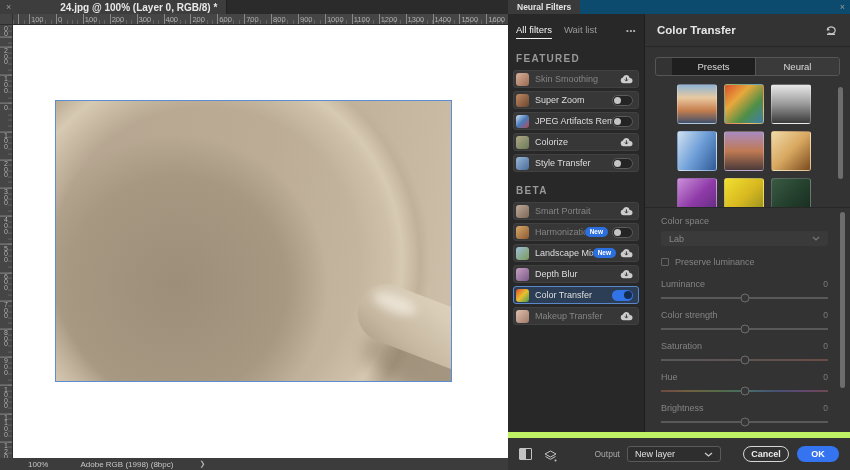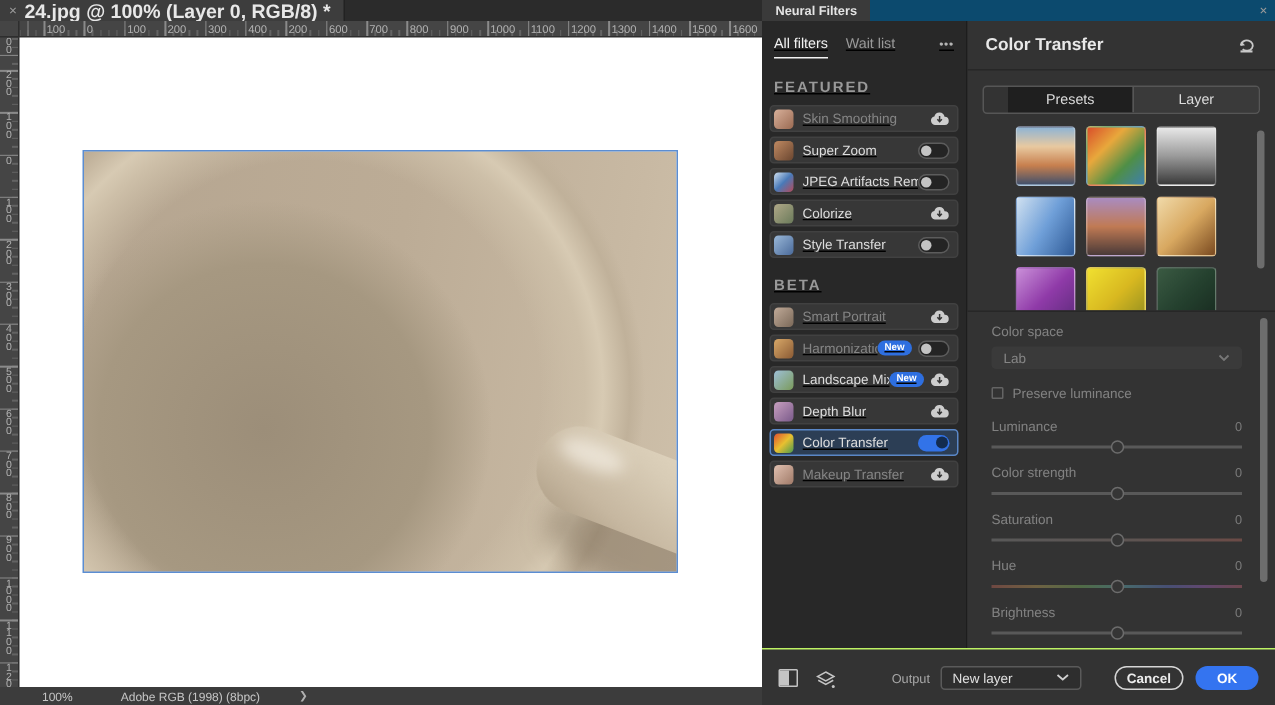--- a/index.html
+++ b/index.html
@@ -5,21 +5,21 @@
   html,body{margin:0;padding:0;background:#1e1e1e;}
   body{position:relative;width:850px;height:470px;overflow:hidden;
        font-family:"Liberation Sans", sans-serif; -webkit-font-smoothing:antialiased;}
   *{box-sizing:border-box;}
 
   
   .doc-tabbar{position:absolute;left:0;top:0;width:508px;height:14px;background:#2b2b2b;}
   .doc-tab{position:absolute;left:0;top:0;height:14px;background:#3d3d3d;display:flex;align-items:center;
            padding:0 9px 0 6px;gap:5px;border-right:1px solid #222;}
   .doc-tab .x{color:#9a9a9a;font-size:9px;line-height:1;}
-  .doc-tab .t{color:#e8e8e8;font-size:13px;font-weight:bold;white-space:nowrap;}
+  .doc-tab .t{color:#e8e8e8;font-size:10px;font-weight:bold;white-space:nowrap;margin-left:44px;}
 
   .ruler-corner{position:absolute;left:0;top:14px;width:13px;height:11px;background:#454545;
                 border-right:1px solid #2e2e2e;border-bottom:1px solid #2e2e2e;}
   .ruler-top{position:absolute;left:13px;top:14px;width:495px;height:11px;background:#454545;
              border-bottom:1px solid #2e2e2e;overflow:hidden;}
   .ruler-top::before{content:"";position:absolute;left:0;right:0;bottom:0;height:4px;
       background:repeating-linear-gradient(90deg,rgba(255,255,255,.16) 0 1px,transparent 1px 5.38px);
       background-position:16px 0;}
   .ruler-top::after{content:"";position:absolute;inset:0;
       background:repeating-linear-gradient(90deg,#8a8a8a 0 1px,transparent 1px 26.9px);
@@ -65,21 +65,21 @@
 
   
   .dialog{position:absolute;left:508px;top:0;width:342px;height:470px;background:#323232;}
   .dlg-top{position:absolute;left:0;top:0;right:0;height:14px;background:#0c4a6e;}
   .dlg-toptab{position:absolute;left:0;top:0;height:14px;padding:0 9px;background:#3a3a3a;
               color:#e4e4e4;font-size:8.5px;font-weight:bold;display:flex;align-items:center;}
   .dlg-close{position:absolute;right:5px;top:0;height:14px;display:flex;align-items:center;
              color:#9a9a9a;font-size:9px;}
 
   .filters-col{position:absolute;left:0;top:14px;width:137px;bottom:38px;background:#282828;
-               border-right:1px solid #1d1d1d;padding:0 5px;overflow:hidden;text-decoration:underline;}
+               border-right:1px solid #1d1d1d;padding:0 5px;overflow:hidden;}
   .ftabs{display:flex;align-items:baseline;margin:10px 3px 0;height:16px;}
   .ftab{font-size:9.5px;color:#9a9a9a;margin-right:12px;padding-bottom:3px;}
   .ftab.active{color:#f2f2f2;border-bottom:1.5px solid #f2f2f2;}
   .fmenu{margin-left:auto;color:#b4b4b4;font-size:8px;letter-spacing:.5px;}
   .fheading{font-size:10px;letter-spacing:1.3px;color:#999;font-weight:bold;margin:13px 3px 6px;}
   .frow{height:18px;background:#373737;border:1px solid #414141;border-radius:3px;display:flex;
         align-items:center;margin-bottom:3px;padding:0 5px 0 2px;}
   .frow.selected{background:#2c3e55;border-color:#5a87c7;}
   .fthumb{width:13px;height:13px;border-radius:3px;margin-right:6px;flex:none;}
   .flabel{font-size:9px;color:#dedede;white-space:nowrap;overflow:hidden;text-align:right;}
@@ -119,21 +119,21 @@
   .slab{display:flex;justify-content:space-between;font-size:9px;color:#c2c2c2;margin-bottom:8px;}
   .sval{font-size:8.5px;color:#b2b2b2;}
   .strack{position:relative;height:2px;background:#787878;}
   .strack.saturation{background:linear-gradient(90deg,#787878 0%,#80706c 55%,#9a5f57 100%);}
   .strack.hue{background:linear-gradient(90deg,#a05a50,#a08850 18%,#6a9a58 36%,#58989a 52%,#5868aa 70%,#8858a0 85%,#a05a66 100%);}
   .sthumb{position:absolute;left:50%;top:50%;transform:translate(-50%,-50%);width:9px;height:9px;
           border-radius:50%;background:#383838;border:1.5px solid #9c9c9c;}
   .sscroll{position:absolute;right:5px;top:198px;width:5px;height:176px;background:#6d6d6d;border-radius:3px;}
 
   .dlg-footer{position:absolute;left:0;right:0;bottom:0;height:38px;background:#333;
-              border-top:1px solid #bef264;display:flex;align-items:center;padding:0 11px;}
+              border-top:6px solid #bef264;display:flex;align-items:center;padding:0 11px;}
   .fi{position:relative;width:13px;height:12px;flex:none;}
   .fi.preview{border:1px solid #c4c4c4;border-radius:1px;margin-right:12px;}
   .fi.preview::after{content:"";position:absolute;left:0;top:0;bottom:0;width:50%;background:#c4c4c4;}
   .out-label{margin-left:auto;font-size:8.5px;color:#a8a8a8;}
   .out-dd{width:94px;height:16px;background:#2e2e2e;border:1px solid #5a5a5a;border-radius:3px;
           display:flex;align-items:center;padding:0 7px;font-size:9px;color:#e0e0e0;margin-left:7px;}
   .out-dd .chev{margin-left:auto;display:flex;}
   .btn{height:16px;border-radius:9px;font-size:9px;font-weight:bold;display:flex;align-items:center;justify-content:center;}
   .btn.cancel{width:46px;border:1.5px solid #d6d6d6;color:#ececec;margin-left:22px;}
   .btn.ok{width:42px;background:#3474f0;color:#ffffff;margin-left:8px;}
@@ -397,21 +397,21 @@
       <span class="reset-icon">
         <svg width="14" height="12" viewBox="0 0 14 12">
             <path d="M3.2 6.2 a4 3.4 0 1 1 1.2 2.6" fill="none" stroke="#c8c8c8" stroke-width="1.2"></path>
             <path d="M3.6 3.6 L3 6.6 L6 6.2 Z" fill="#c8c8c8"></path>
             <rect x="3" y="9.6" width="8" height="1.4" fill="#c8c8c8"></rect>
           </svg>
       </span>
     </div>
     <div class="dtabs">
       <div class="dtab active">Presets</div>
-      <div class="dtab">Layer</div>
+      <div class="dtab">Neural</div>
     </div>
     <div class="pgrid">
         <div class="pcell" style="background: linear-gradient(rgb(143, 180, 212), rgb(232, 201, 160), rgb(199, 127, 78), rgb(65, 80, 107));"></div>
         <div class="pcell" style="background: linear-gradient(135deg, rgb(217, 79, 42), rgb(232, 168, 60), rgb(79, 143, 70), rgb(63, 127, 174));"></div>
         <div class="pcell" style="background: linear-gradient(rgb(232, 232, 232), rgb(154, 154, 154), rgb(58, 58, 58));"></div>
         <div class="pcell" style="background: linear-gradient(120deg, rgb(207, 224, 240), rgb(111, 159, 216), rgb(47, 90, 150));"></div>
         <div class="pcell" style="background: linear-gradient(rgb(169, 139, 192), rgb(192, 122, 84), rgb(74, 58, 56));"></div>
         <div class="pcell" style="background: linear-gradient(135deg, rgb(240, 217, 168), rgb(216, 168, 96), rgb(122, 74, 32));"></div>
         <div class="pcell" style="background: linear-gradient(135deg, rgb(201, 143, 216), rgb(143, 58, 168), rgb(90, 42, 120));"></div>
         <div class="pcell" style="background: linear-gradient(135deg, rgb(240, 224, 48), rgb(216, 184, 32), rgb(138, 138, 32));"></div>

